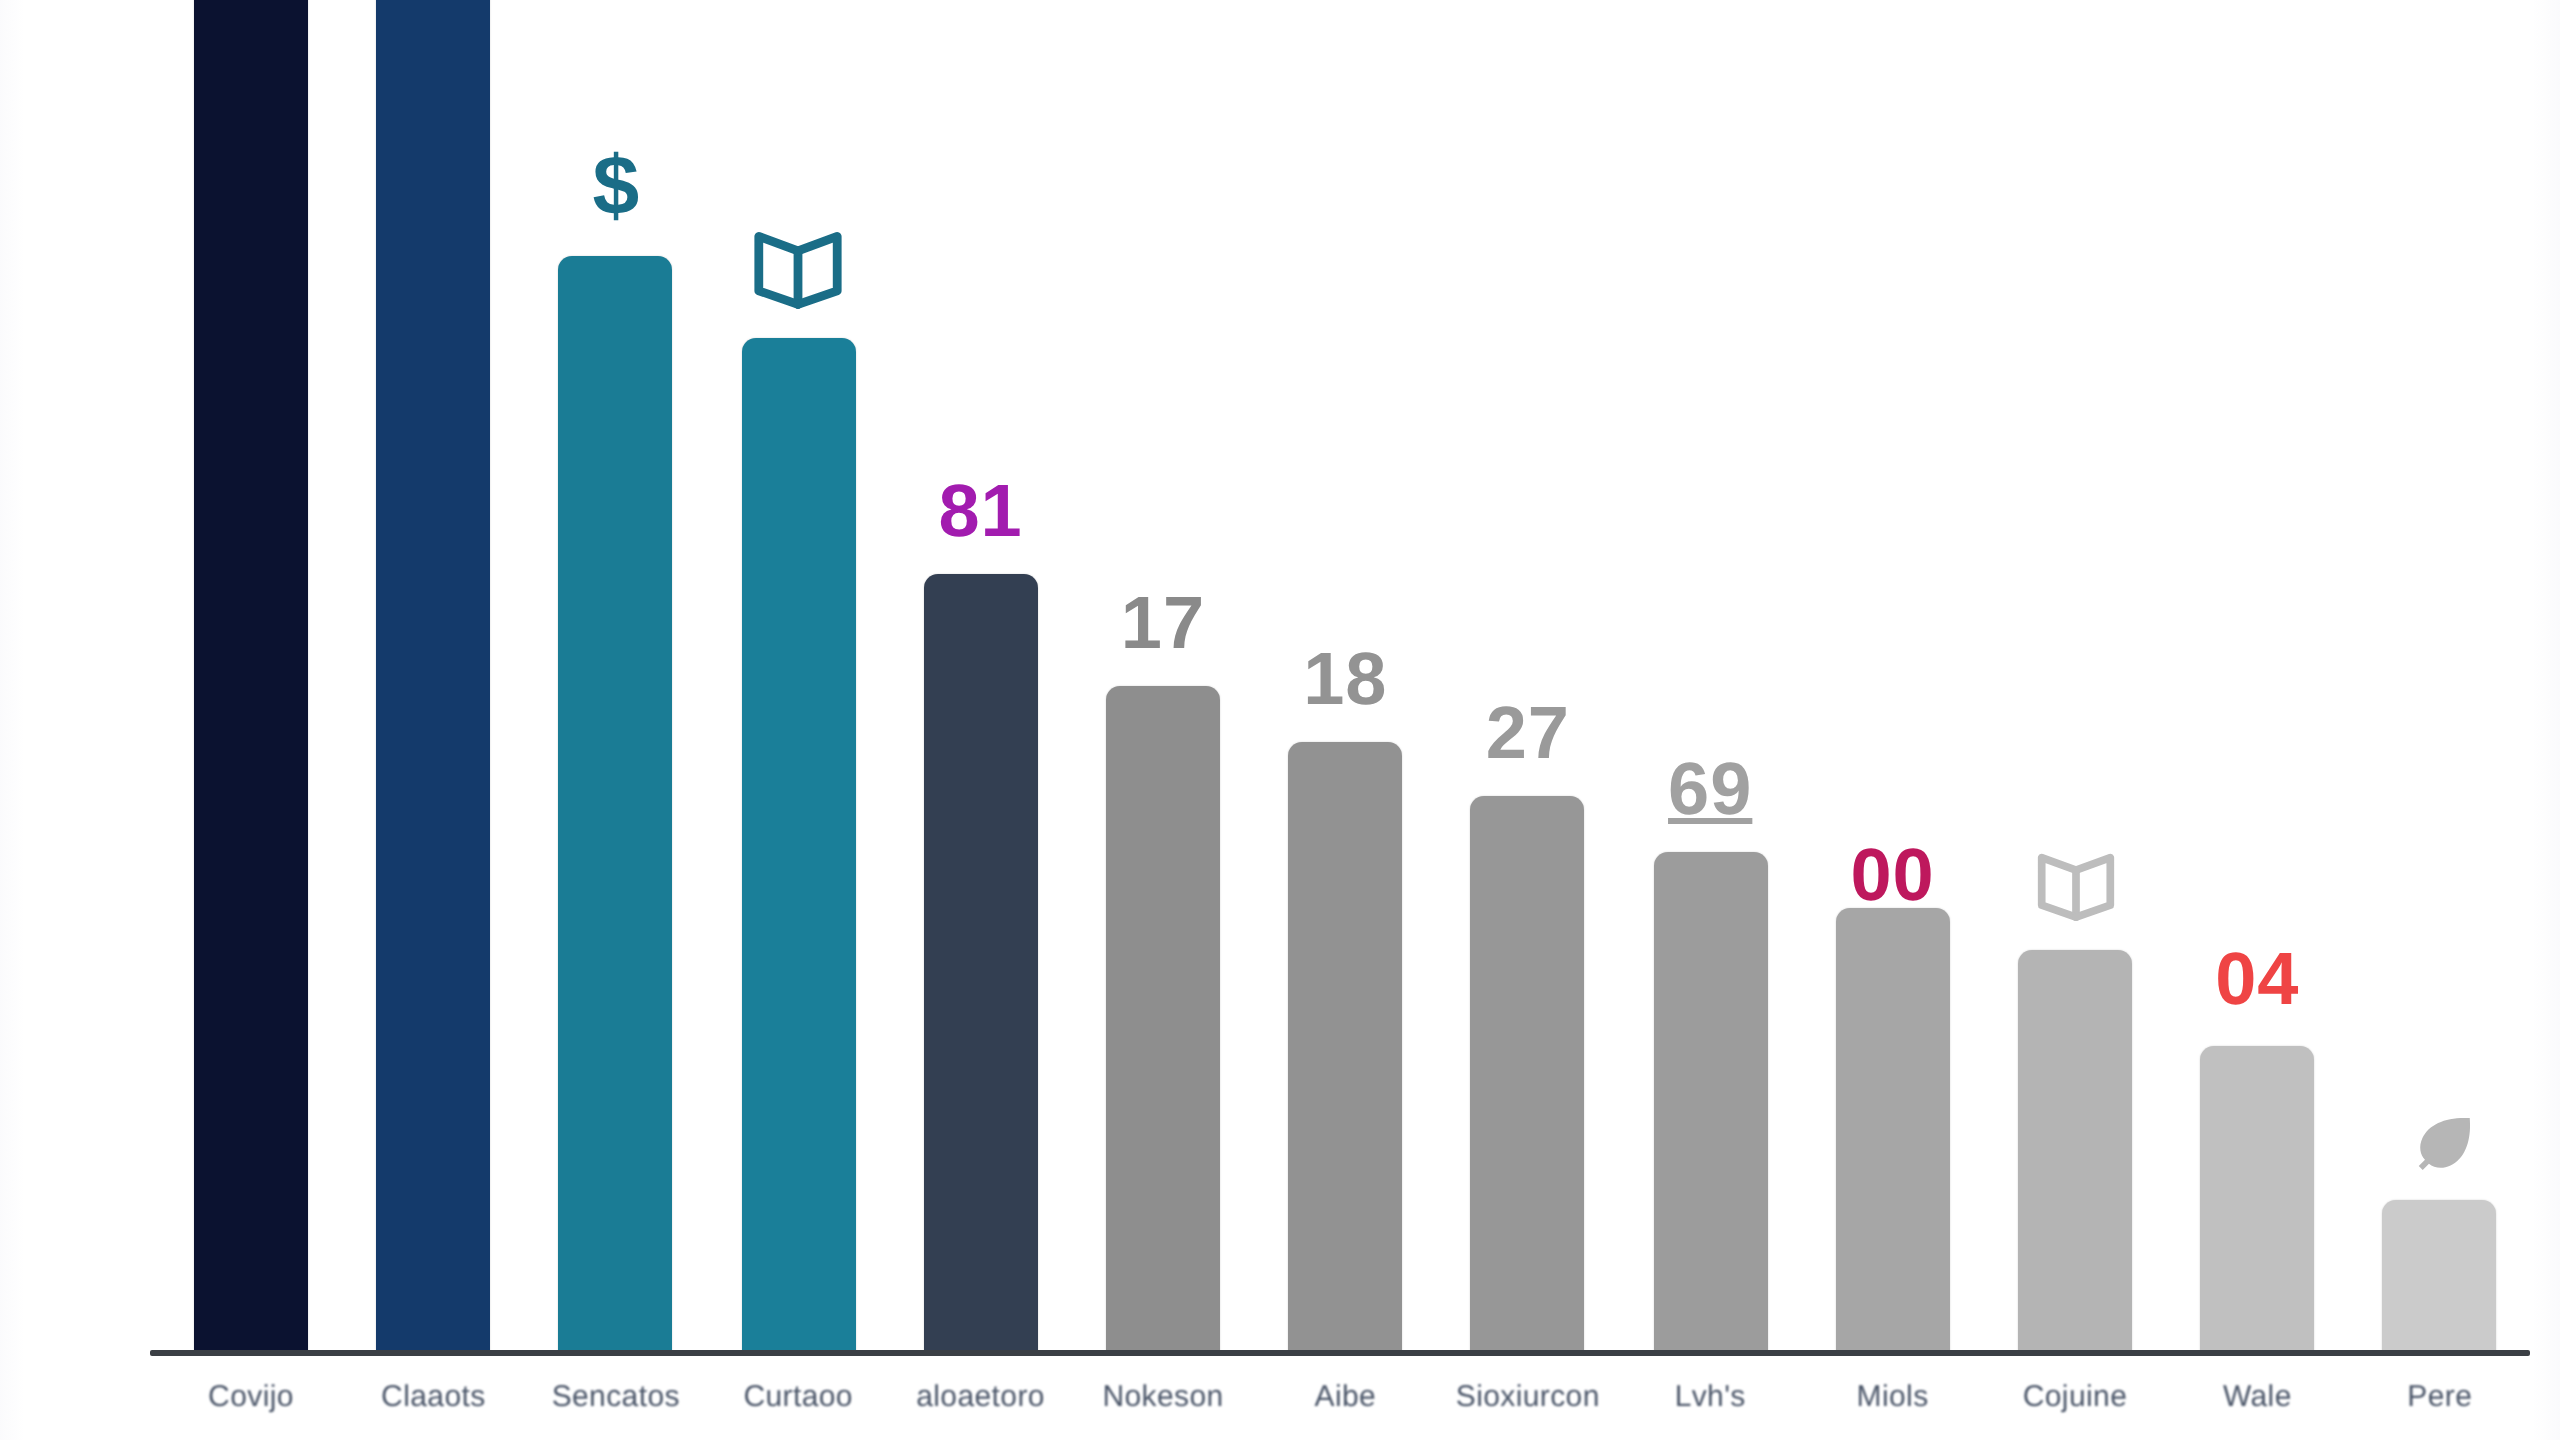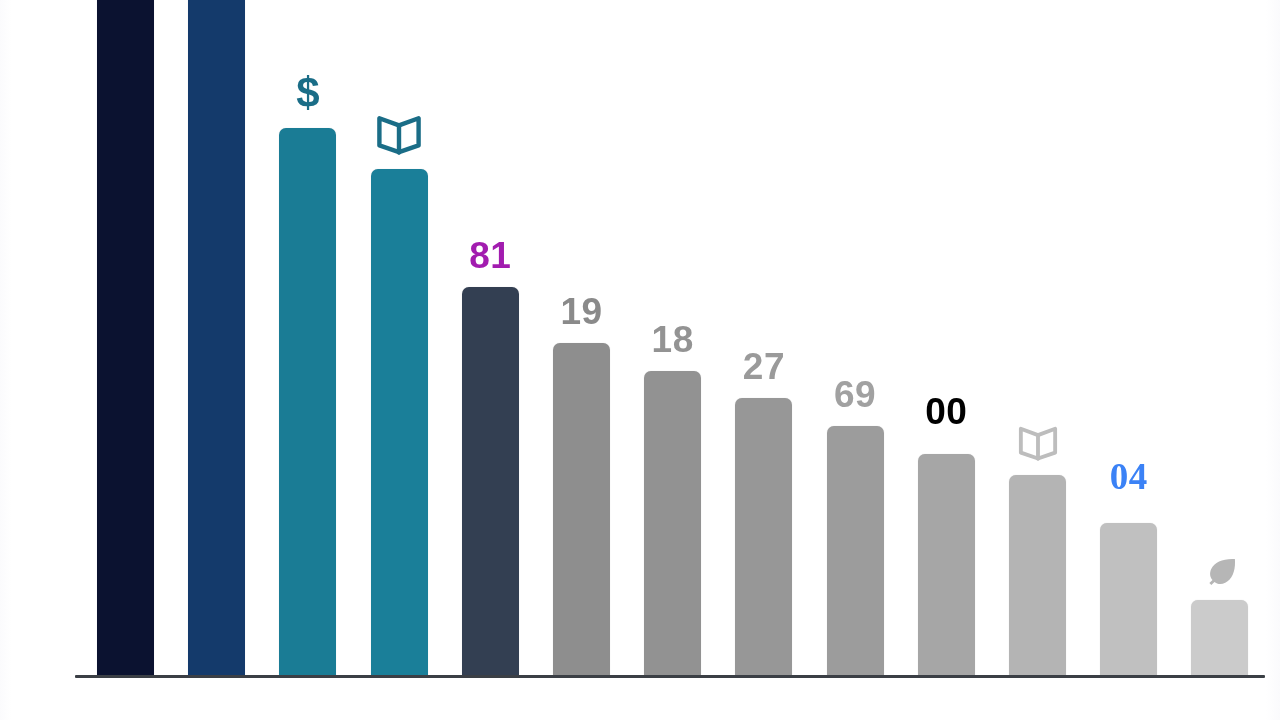--- a/index.html
+++ b/index.html
@@ -141,61 +141,76 @@
             <path d="M12 5.2 L21.8 1.6 L21.8 15.2 L12 18.6"></path>
           </svg>
         </div>
       </div>
       <div class="bar-group" style="left: 461.8px;">
         <div class="bar" style="height: 388.64px; background: rgb(51, 63, 82);"></div>
         <div class="bar-value" style="bottom: 398.64px; color: #a21caf;">81</div>
       </div>
       <div class="bar-group" style="left: 553px;">
         <div class="bar" style="height: 333.12px; background: rgb(142, 142, 142);"></div>
-        <div class="bar-value" style="bottom: 343.12px; color: rgb(138, 138, 138);">19</div>
+        <div class="bar-value" style="bottom: 343.12px; color: rgb(138, 138, 138);">17</div>
       </div>
       <div class="bar-group" style="left: 644.2px;">
         <div class="bar" style="height: 305.36px; background: rgb(146, 146, 146);"></div>
         <div class="bar-value" style="bottom: 315.36px; color: rgb(147, 147, 147);">18</div>
       </div>
       <div class="bar-group" style="left: 735.4px;">
         <div class="bar" style="height: 277.6px; background: rgb(151, 151, 151);"></div>
         <div class="bar-value" style="bottom: 287.6px; color: rgb(154, 154, 154);">27</div>
       </div>
       <div class="bar-group" style="left: 826.6px;">
         <div class="bar" style="height: 249.84px; background: rgb(156, 156, 156);"></div>
-        <div class="bar-value" style="bottom: 259.84px; color: rgb(161, 161, 161);">69</div>
+        <div class="bar-value" style="bottom: 259.84px; color: rgb(161, 161, 161); text-decoration: underline;">69</div>
       </div>
       <div class="bar-group" style="left: 917.8px;">
         <div class="bar" style="height: 222.08px; background: rgb(166, 166, 166);"></div>
-        <div class="bar-value" style="bottom: 243px; color: #000000;">00</div>
+        <div class="bar-value" style="bottom: 217px; color: #be185d;">00</div>
       </div>
       <div class="bar-group" style="left: 1009px;">
         <div class="bar" style="height: 201.26px; background: rgb(180, 180, 180);"></div>
         <div class="bar-icon" style="bottom: 215.26px;">
           <svg class="icon-svg" width="44" height="35" viewBox="0 0 24 20" fill="none" stroke="#bdbdbd" stroke-width="2.2" stroke-linecap="round" stroke-linejoin="round">
             <path d="M12 5.2 L12 18.6"></path>
             <path d="M12 5.2 L2.2 1.6 L2.2 15.2 L12 18.6"></path>
             <path d="M12 5.2 L21.8 1.6 L21.8 15.2 L12 18.6"></path>
           </svg>
         </div>
       </div>
       <div class="bar-group" style="left: 1100.2px;">
         <div class="bar" style="height: 152.68px; background: rgb(192, 192, 192);"></div>
-        <div class="bar-value" style="bottom: 178px; color: #3b82f6; font-family: Liberation Serif, serif;">04</div>
+        <div class="bar-value" style="bottom: 165px; color: #ef4444;">04</div>
       </div>
       <div class="bar-group" style="left: 1191.4px;">
         <div class="bar" style="height: 76.34px; background: rgb(203, 203, 203);"></div>
         <div class="bar-icon" style="bottom: 88.34px;">
           <svg class="icon-svg" width="34" height="34" viewBox="0 0 24 24" fill="#b6b6b6">
             <path d="M20.5 3.5c-7 0-12.5 2.4-14.7 7.1-1.4 3-0.8 6 0.9 7.7l-2.2 2.2 1.4 1.4 2.2-2.2c1.8 1.5 4.7 2 7.6 0.6 4.8-2.3 7-7.9 6.9-14.6 0-1.1-0.1-2.2-0.1-2.2z"></path>
           </svg>
         </div>
       </div>
     </div>
 
   <div id="axis-line"></div>
 
+  <div id="category-labels">
+      <div class="cat-label" style="left: 65.5px; color: rgb(74, 85, 104);">Covijo</div>
+      <div class="cat-label" style="left: 156.7px; color: rgb(74, 85, 104);">Claaots</div>
+      <div class="cat-label" style="left: 247.9px; color: rgb(74, 85, 104);">Sencatos</div>
+      <div class="cat-label" style="left: 339.1px; color: rgb(74, 85, 104);">Curtaoo</div>
+      <div class="cat-label" style="left: 430.3px; color: rgb(74, 85, 104);">aloaetoro</div>
+      <div class="cat-label" style="left: 521.5px; color: rgb(74, 85, 104);">Nokeson</div>
+      <div class="cat-label" style="left: 612.7px; color: rgb(74, 85, 104);">Aibe</div>
+      <div class="cat-label" style="left: 703.9px; color: rgb(74, 85, 104);">Sioxiurcon</div>
+      <div class="cat-label" style="left: 795.1px; color: rgb(74, 85, 104);">Lvh's</div>
+      <div class="cat-label" style="left: 886.3px; color: rgb(74, 85, 104);">Miols</div>
+      <div class="cat-label" style="left: 977.5px; color: rgb(74, 85, 104);">Cojuine</div>
+      <div class="cat-label" style="left: 1068.7px; color: rgb(74, 85, 104);">Wale</div>
+      <div class="cat-label" style="left: 1159.9px; color: rgb(74, 85, 104);">Pere</div>
+    </div>
 
   <div id="edge-fade-left"></div>
   <div id="edge-fade-right"></div>
 
 </div>
 
 </body></html>

